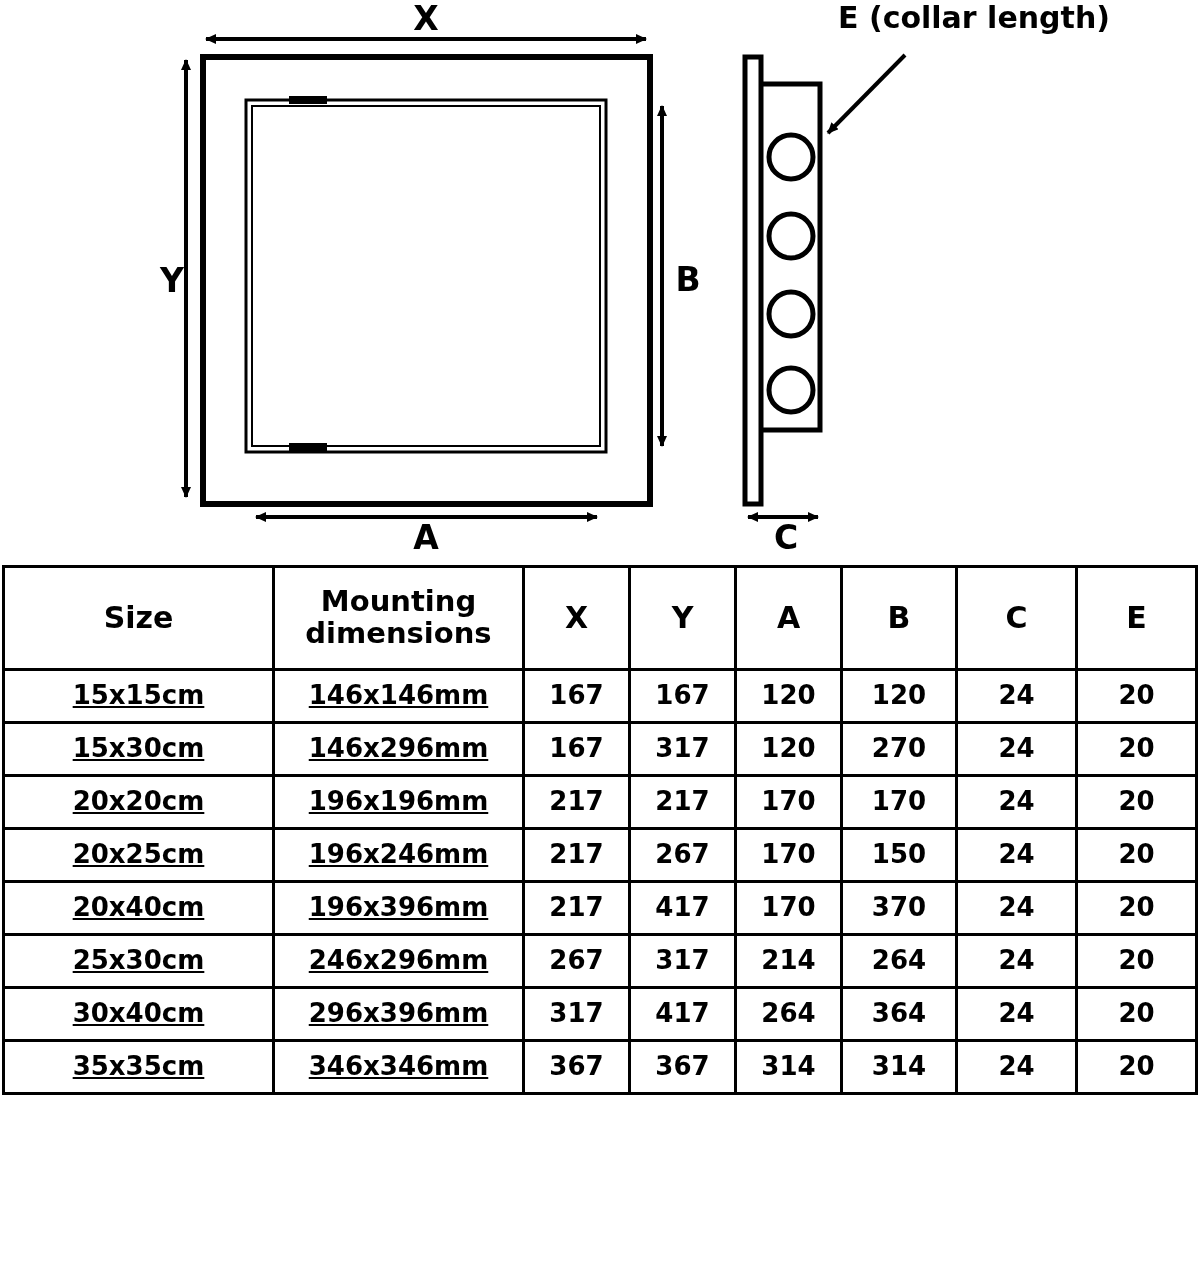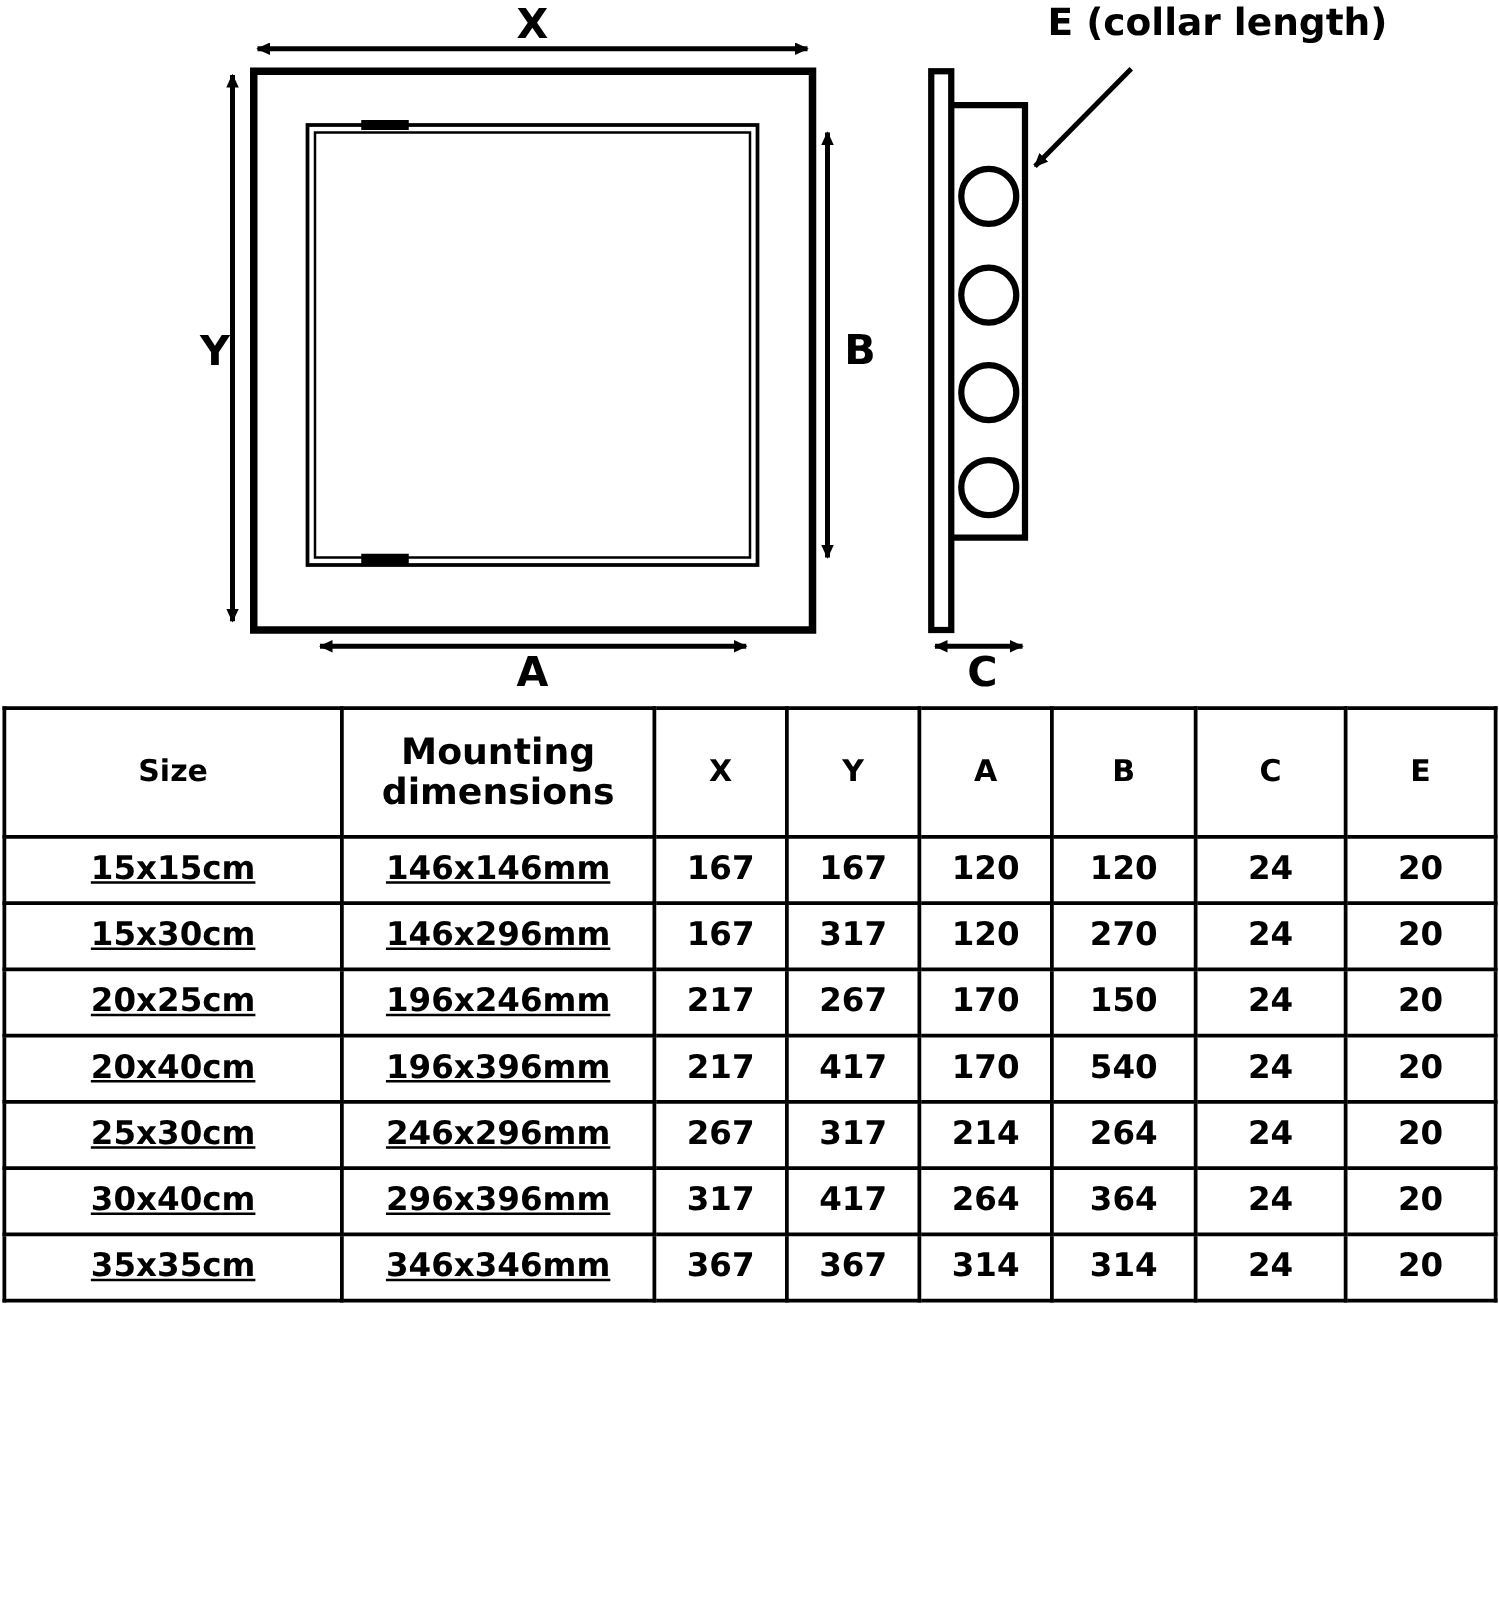--- a/index.html
+++ b/index.html
@@ -48,21 +48,21 @@
     border: 3px solid #000000;
     text-align: center;
     font-weight: bold;
     font-family: "DejaVu Sans", sans-serif;
     color: #000000;
     padding: 0;
     line-height: 1.15;
   }
   #spec-table thead th {
     height: 100px;
-    font-size: 24px;
+    font-size: 30px;
   }
   #spec-table thead th.small-head {
     font-size: 29px;
     line-height: 1.1;
   }
   #spec-table tbody td {
     height: 50px;
     font-size: 26px;
   }
   #spec-table td.size-col,
@@ -185,36 +185,46 @@
       <td class="size-col">15x30cm</td>
       <td class="mount-col">146x296mm</td>
       <td>167</td>
       <td>317</td>
       <td>120</td>
       <td>270</td>
       <td>24</td>
       <td>20</td>
     </tr>
     <tr>
+      <td class="size-col">20x20cm</td>
+      <td class="mount-col">196x196mm</td>
+      <td>217</td>
+      <td>217</td>
+      <td>170</td>
+      <td>170</td>
+      <td>24</td>
+      <td>20</td>
+    </tr>
+    <tr>
       <td class="size-col">20x25cm</td>
       <td class="mount-col">196x246mm</td>
       <td>217</td>
       <td>267</td>
       <td>170</td>
       <td>150</td>
       <td>24</td>
       <td>20</td>
     </tr>
     <tr>
       <td class="size-col">20x40cm</td>
       <td class="mount-col">196x396mm</td>
       <td>217</td>
       <td>417</td>
       <td>170</td>
-      <td>540</td>
+      <td>370</td>
       <td>24</td>
       <td>20</td>
     </tr>
     <tr>
       <td class="size-col">25x30cm</td>
       <td class="mount-col">246x296mm</td>
       <td>267</td>
       <td>317</td>
       <td>214</td>
       <td>264</td>

